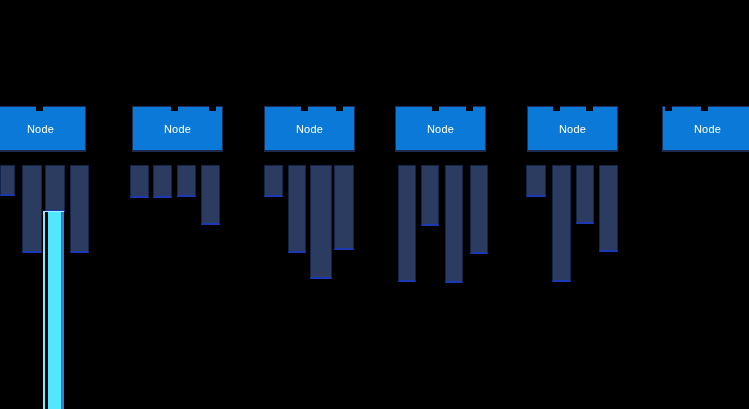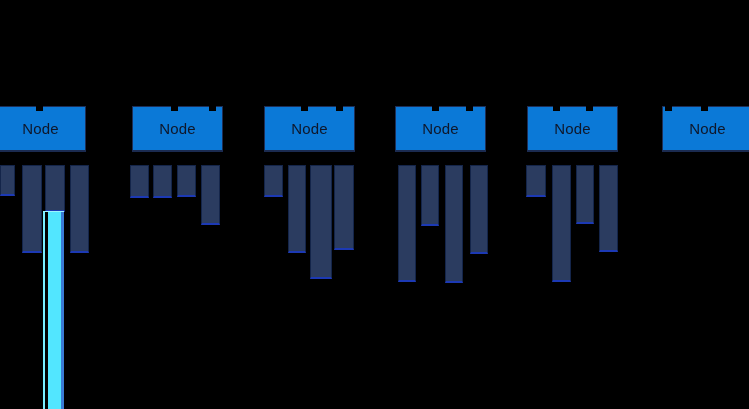--- a/index.html
+++ b/index.html
@@ -22,22 +22,22 @@
     height: 46px;
     background: #0b79d7;
     border: 1px solid #1d2f58;
     border-bottom: 2px solid #1b2b50;
     box-sizing: border-box;
     display: flex;
     align-items: center;
     justify-content: center;
   }
   .node-label {
-    color: #0f172a;
-    font-size: 15px;
+    color: #ffffff;
+    font-size: 11px;
     letter-spacing: 0.2px;
   }
   .notch {
     position: absolute;
     top: -1px;
     width: 7px;
     height: 5px;
     background: #000000;
   }
   .load-bar {

